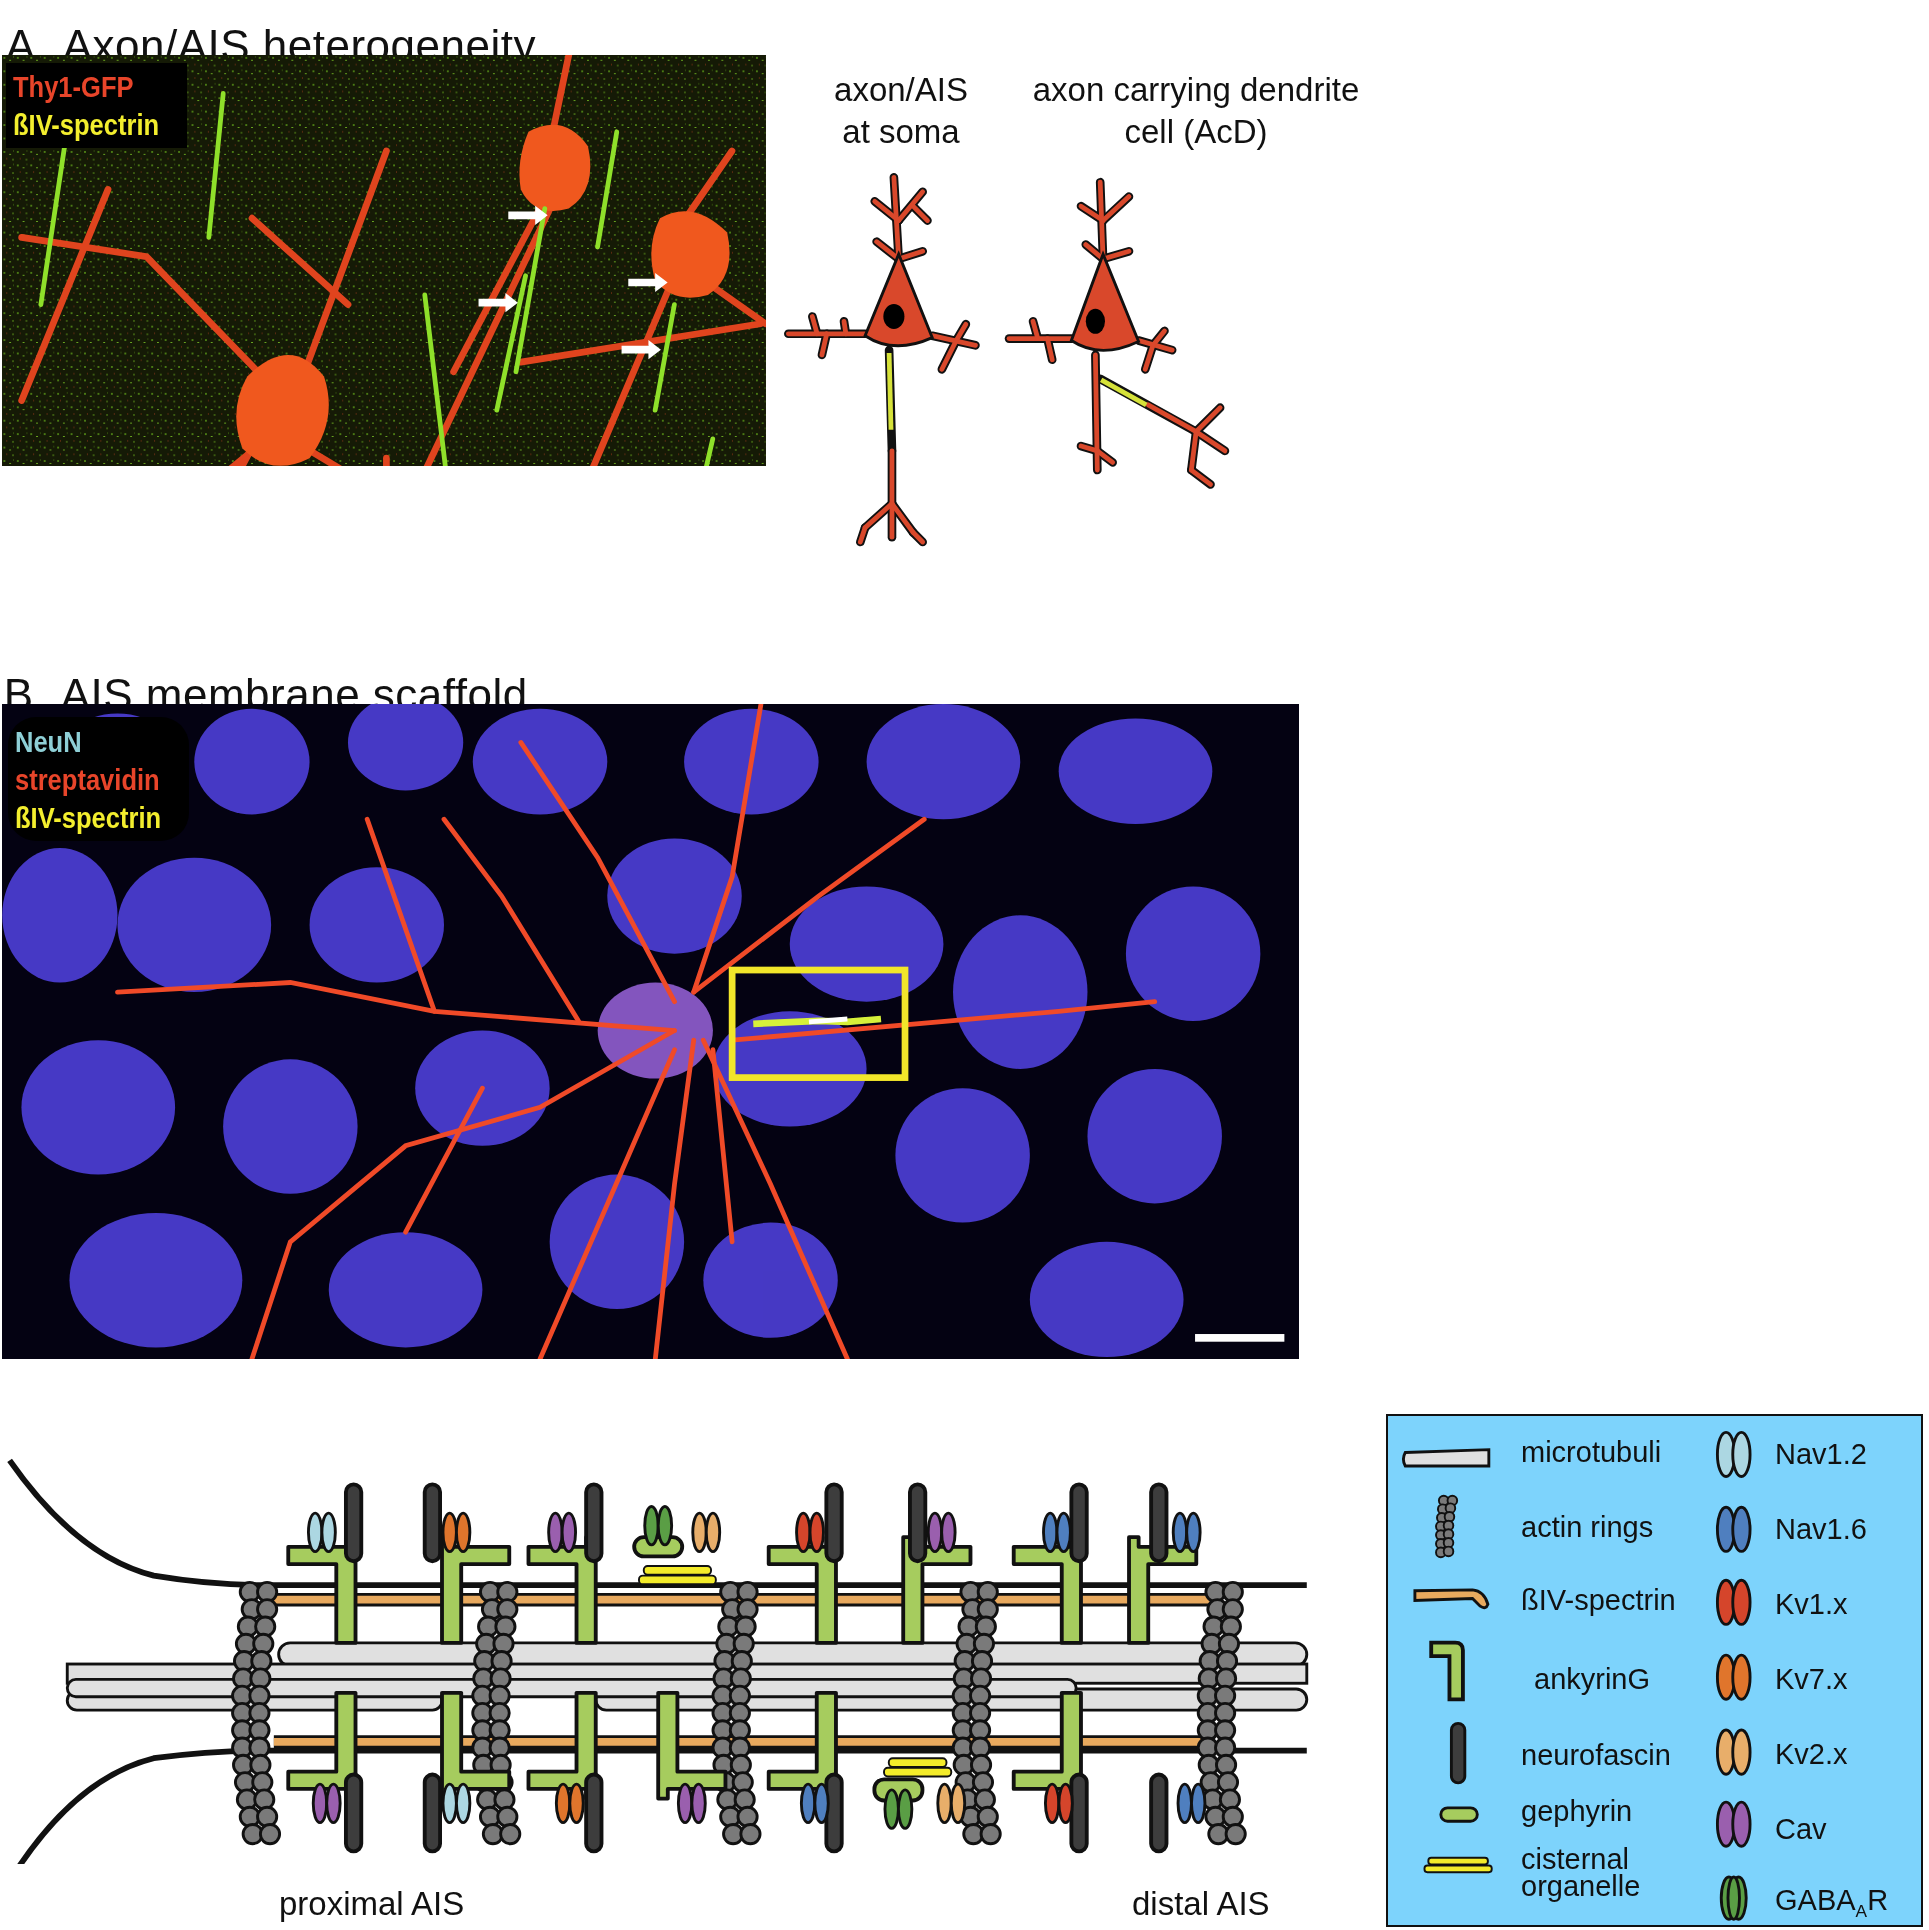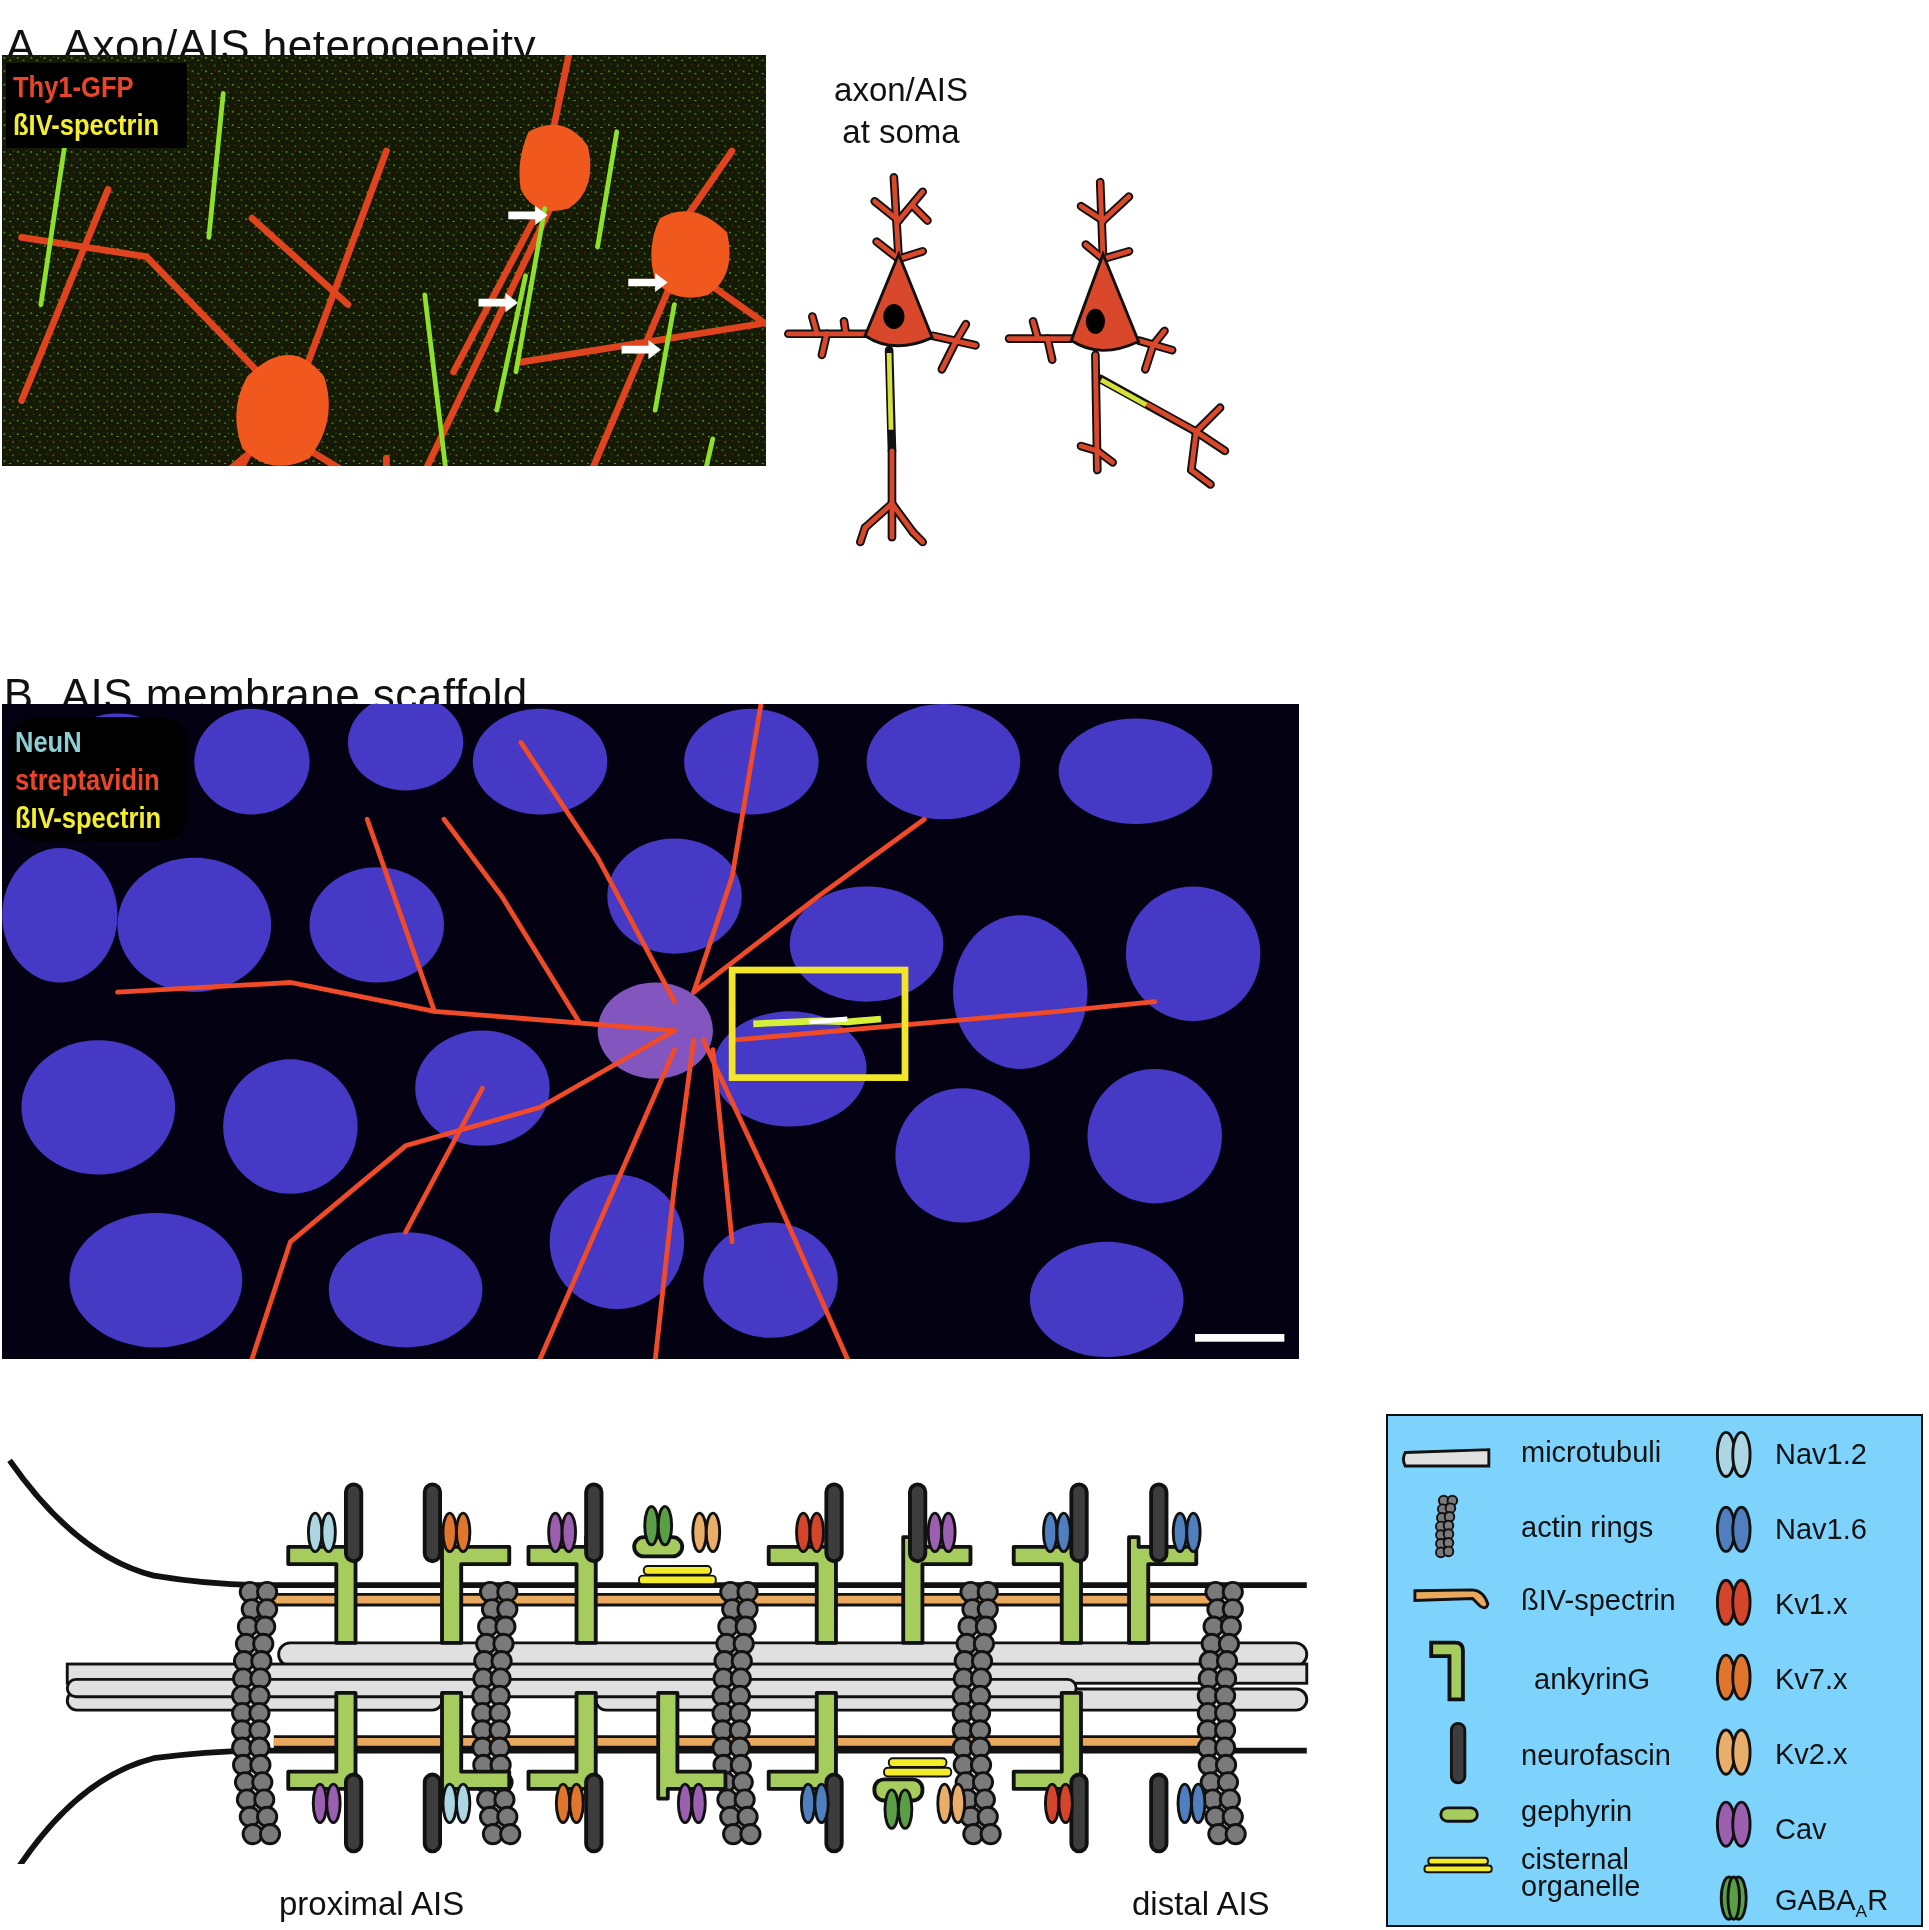--- a/index.html
+++ b/index.html
@@ -86,20 +86,22 @@
     <span class="chan" style="color:#e8452a;">Thy1-GFP</span>
     <span class="chan" style="color:#f3ee2e;">ßIV-spectrin</span>
   </div>
 </div>
 
 <div class="cap" style="left:805px;top:69px;width:192px;">
   <div>axon/AIS</div>
   <div>at soma</div>
 </div>
 <div class="cap" style="left:1004px;top:69px;width:384px;">
+  <div>axon carrying dendrite</div>
+  <div>cell (AcD)</div>
 </div>
 
 <svg class="abs" style="left:769px;top:163px;" width="624" height="403" viewBox="0 0 650 420">
   <g stroke="#111" stroke-width="9" stroke-linecap="round" stroke-linejoin="round" fill="none">
 
     <path d="M130 15 L135 100"></path>
       <path d="M135 60 L110 40"></path>
       <path d="M135 60 L160 30"></path>
       <path d="M150 45 L165 60"></path>
     <path d="M135 100 L112 82"></path>

